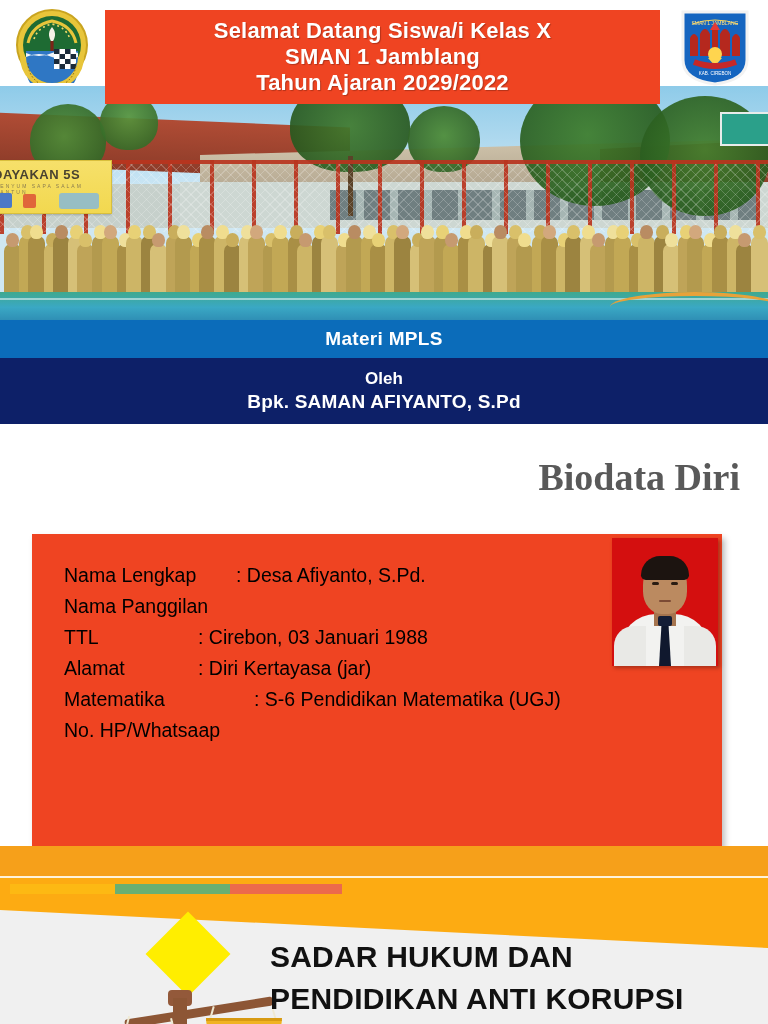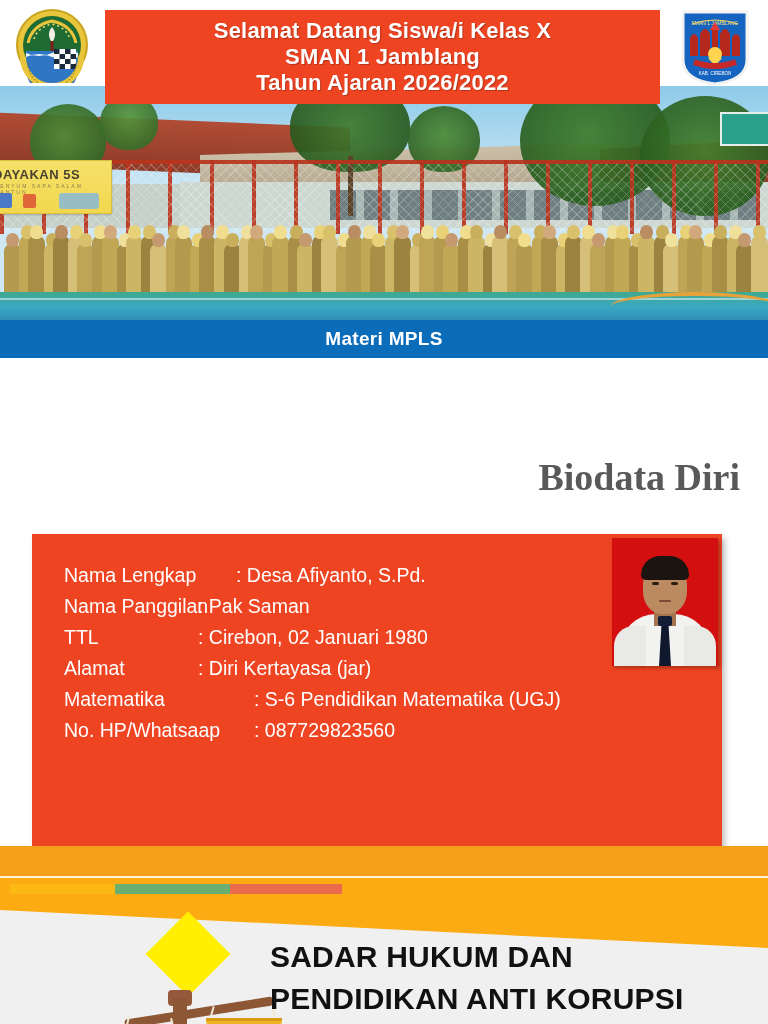--- a/index.html
+++ b/index.html
@@ -86,21 +86,21 @@
   
   .biodata-title{
     position:absolute;left:420px;top:455px;width:320px;text-align:right;
     font-family:"Liberation Serif", serif;font-weight:bold;font-size:38px;color:#595959;
   }
   .bio-box{
     position:absolute;left:32px;top:534px;width:690px;height:326px;background:#ef4422;
     box-shadow:3px 4px 6px rgba(0,0,0,.25);
   }
   .bio-lines{position:absolute;left:32px;top:26px;width:600px;}
-  .bio-row{display:flex;color:#ffffff;font-size:19.5px;line-height:31px;white-space:nowrap;}
+  .bio-row{display:flex;color:#000000;font-size:19.5px;line-height:31px;white-space:nowrap;}
   .bio-label{width:172px;flex:0 0 172px;}
   .bio-label.w2{width:134px;flex:0 0 134px;}
   .bio-label.w3{width:190px;flex:0 0 190px;}
   .bio-val{}
   .bio-cont{padding-left:172px;color:#ffffff;font-size:19.5px;line-height:31px;white-space:nowrap;}
 
   .bio-photo{position:absolute;left:580px;top:4px;width:106px;height:128px;
     background:#d40f0f;box-shadow:2px 2px 4px rgba(0,0,0,.3);overflow:hidden;}
   .bp-shirt{position:absolute;left:8px;bottom:0;width:90px;height:52px;background:#f2f2f0;
     border-radius:36px 36px 0 0;}
@@ -407,54 +407,56 @@
     <path d="M37 14 l5 8 h-10 Z" fill="#e53935"></path>
     <circle cx="37" cy="46" r="7" fill="#ffd54f"></circle>
     <path d="M30 50 h14 l-7 8 Z" fill="#ffd54f"></path>
     <path d="M16 54 Q37 62 58 54" fill="none" stroke="#c62828" stroke-width="6"></path>
     <text x="37" y="67" font-size="4.6" fill="#ffffff" text-anchor="middle" font-family="Liberation Sans, sans-serif">KAB. CIREBON</text>
   </svg>
 
   <div class="hdr-banner">
     <div class="hdr-line">Selamat Datang Siswa/i Kelas X</div>
     <div class="hdr-line">SMAN 1 Jamblang</div>
-    <div class="hdr-line">Tahun Ajaran 2026/2022</div>
+    <div class="hdr-line">Tahun Ajaran 2029/2022</div>
   </div>
 
   <div class="bar-materi">
     <span>Materi MPLS</span>
   </div>
+  <div class="bar-oleh">
+    <div class="l1">Oleh</div>
+    <div class="l2">Bpk. SAMAN AFIYANTO, S.Pd</div>
+  </div>
 
   <div class="biodata-title">Biodata Diri</div>
 
   <div class="bio-box">
     <div class="bio-lines" id="bio-lines">
         <div class="bio-row">
           <div class="bio-label">Nama Lengkap</div>
           <div class="bio-val">: Desa Afiyanto, S.Pd.</div>
         </div>
         <div class="bio-row">
           <div class="bio-label w2">Nama Panggilan</div>
-          <div class="bio-val">: Pak Saman</div>
         </div>
         <div class="bio-row">
           <div class="bio-label w2">TTL</div>
-          <div class="bio-val">: Cirebon, 02 Januari 1980</div>
+          <div class="bio-val">: Cirebon, 03 Januari 1988</div>
         </div>
         <div class="bio-row">
           <div class="bio-label w2">Alamat</div>
           <div class="bio-val">: Diri Kertayasa (jar)</div>
         </div>
         <div class="bio-row">
           <div class="bio-label w3">Matematika</div>
           <div class="bio-val">: S-6 Pendidikan Matematika (UGJ)</div>
         </div>
         <div class="bio-row">
           <div class="bio-label w3">No. HP/Whatsaap</div>
-          <div class="bio-val">: 087729823560</div>
         </div>
       </div>
 
     <div class="bio-photo">
       <div class="bp-shirt"></div>
       <div class="bp-shoulderL"></div>
       <div class="bp-shoulderR"></div>
       <div class="bp-tie"></div>
       <div class="bp-neck"></div>
       <div class="bp-knot"></div>

